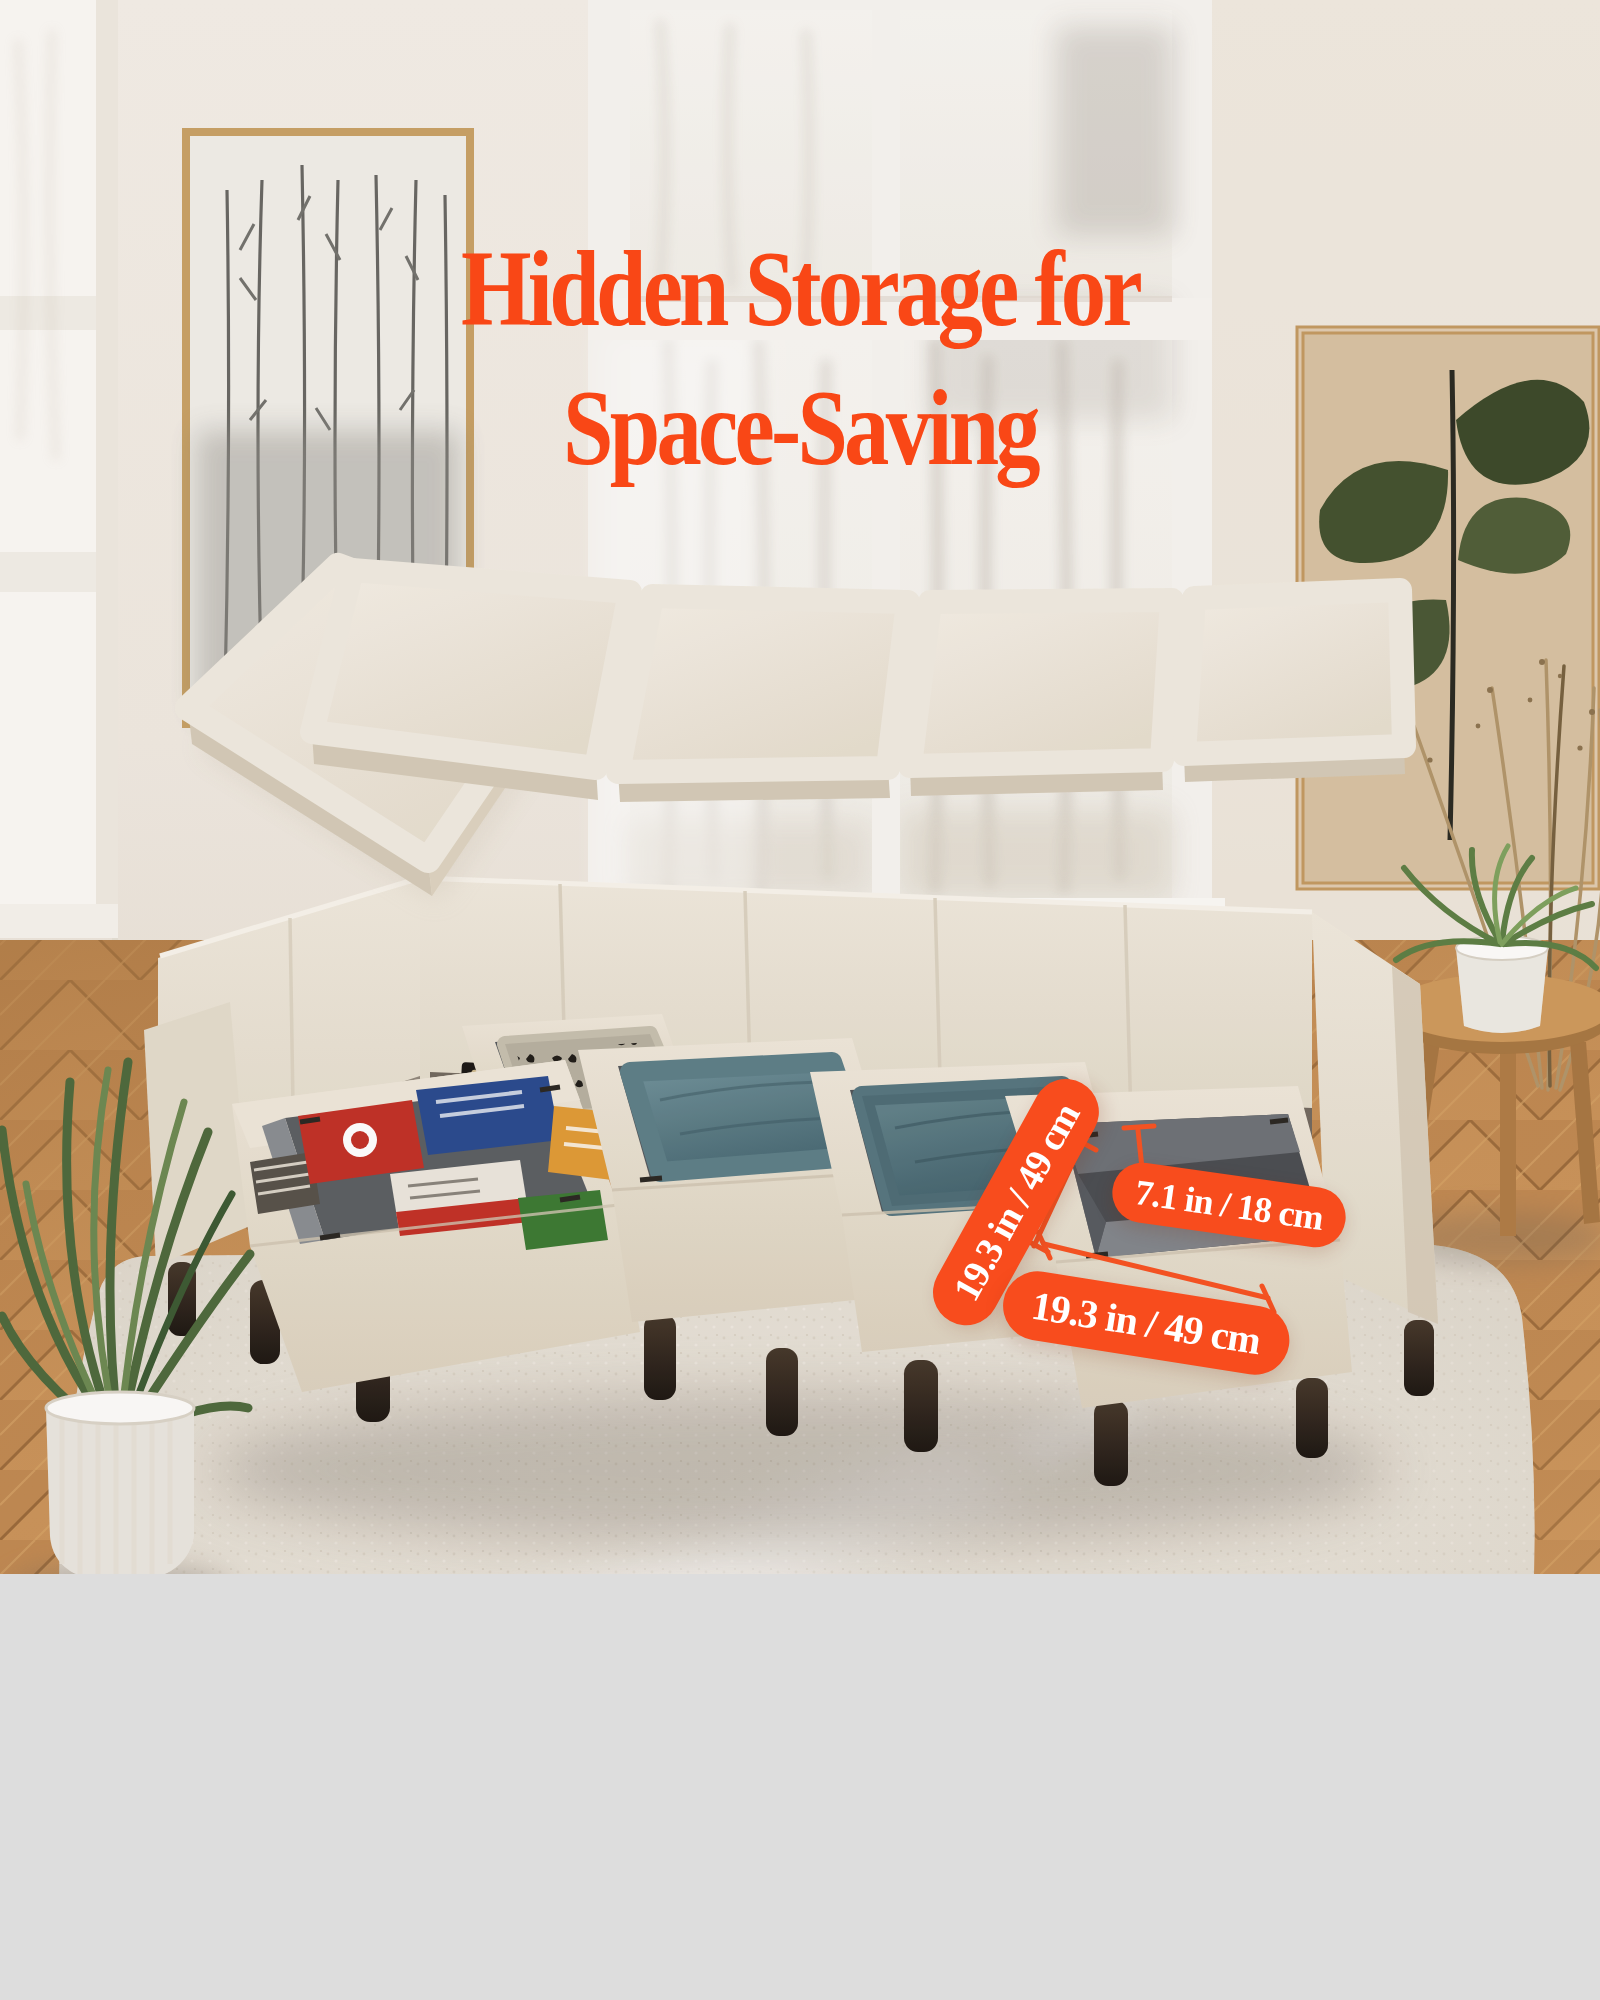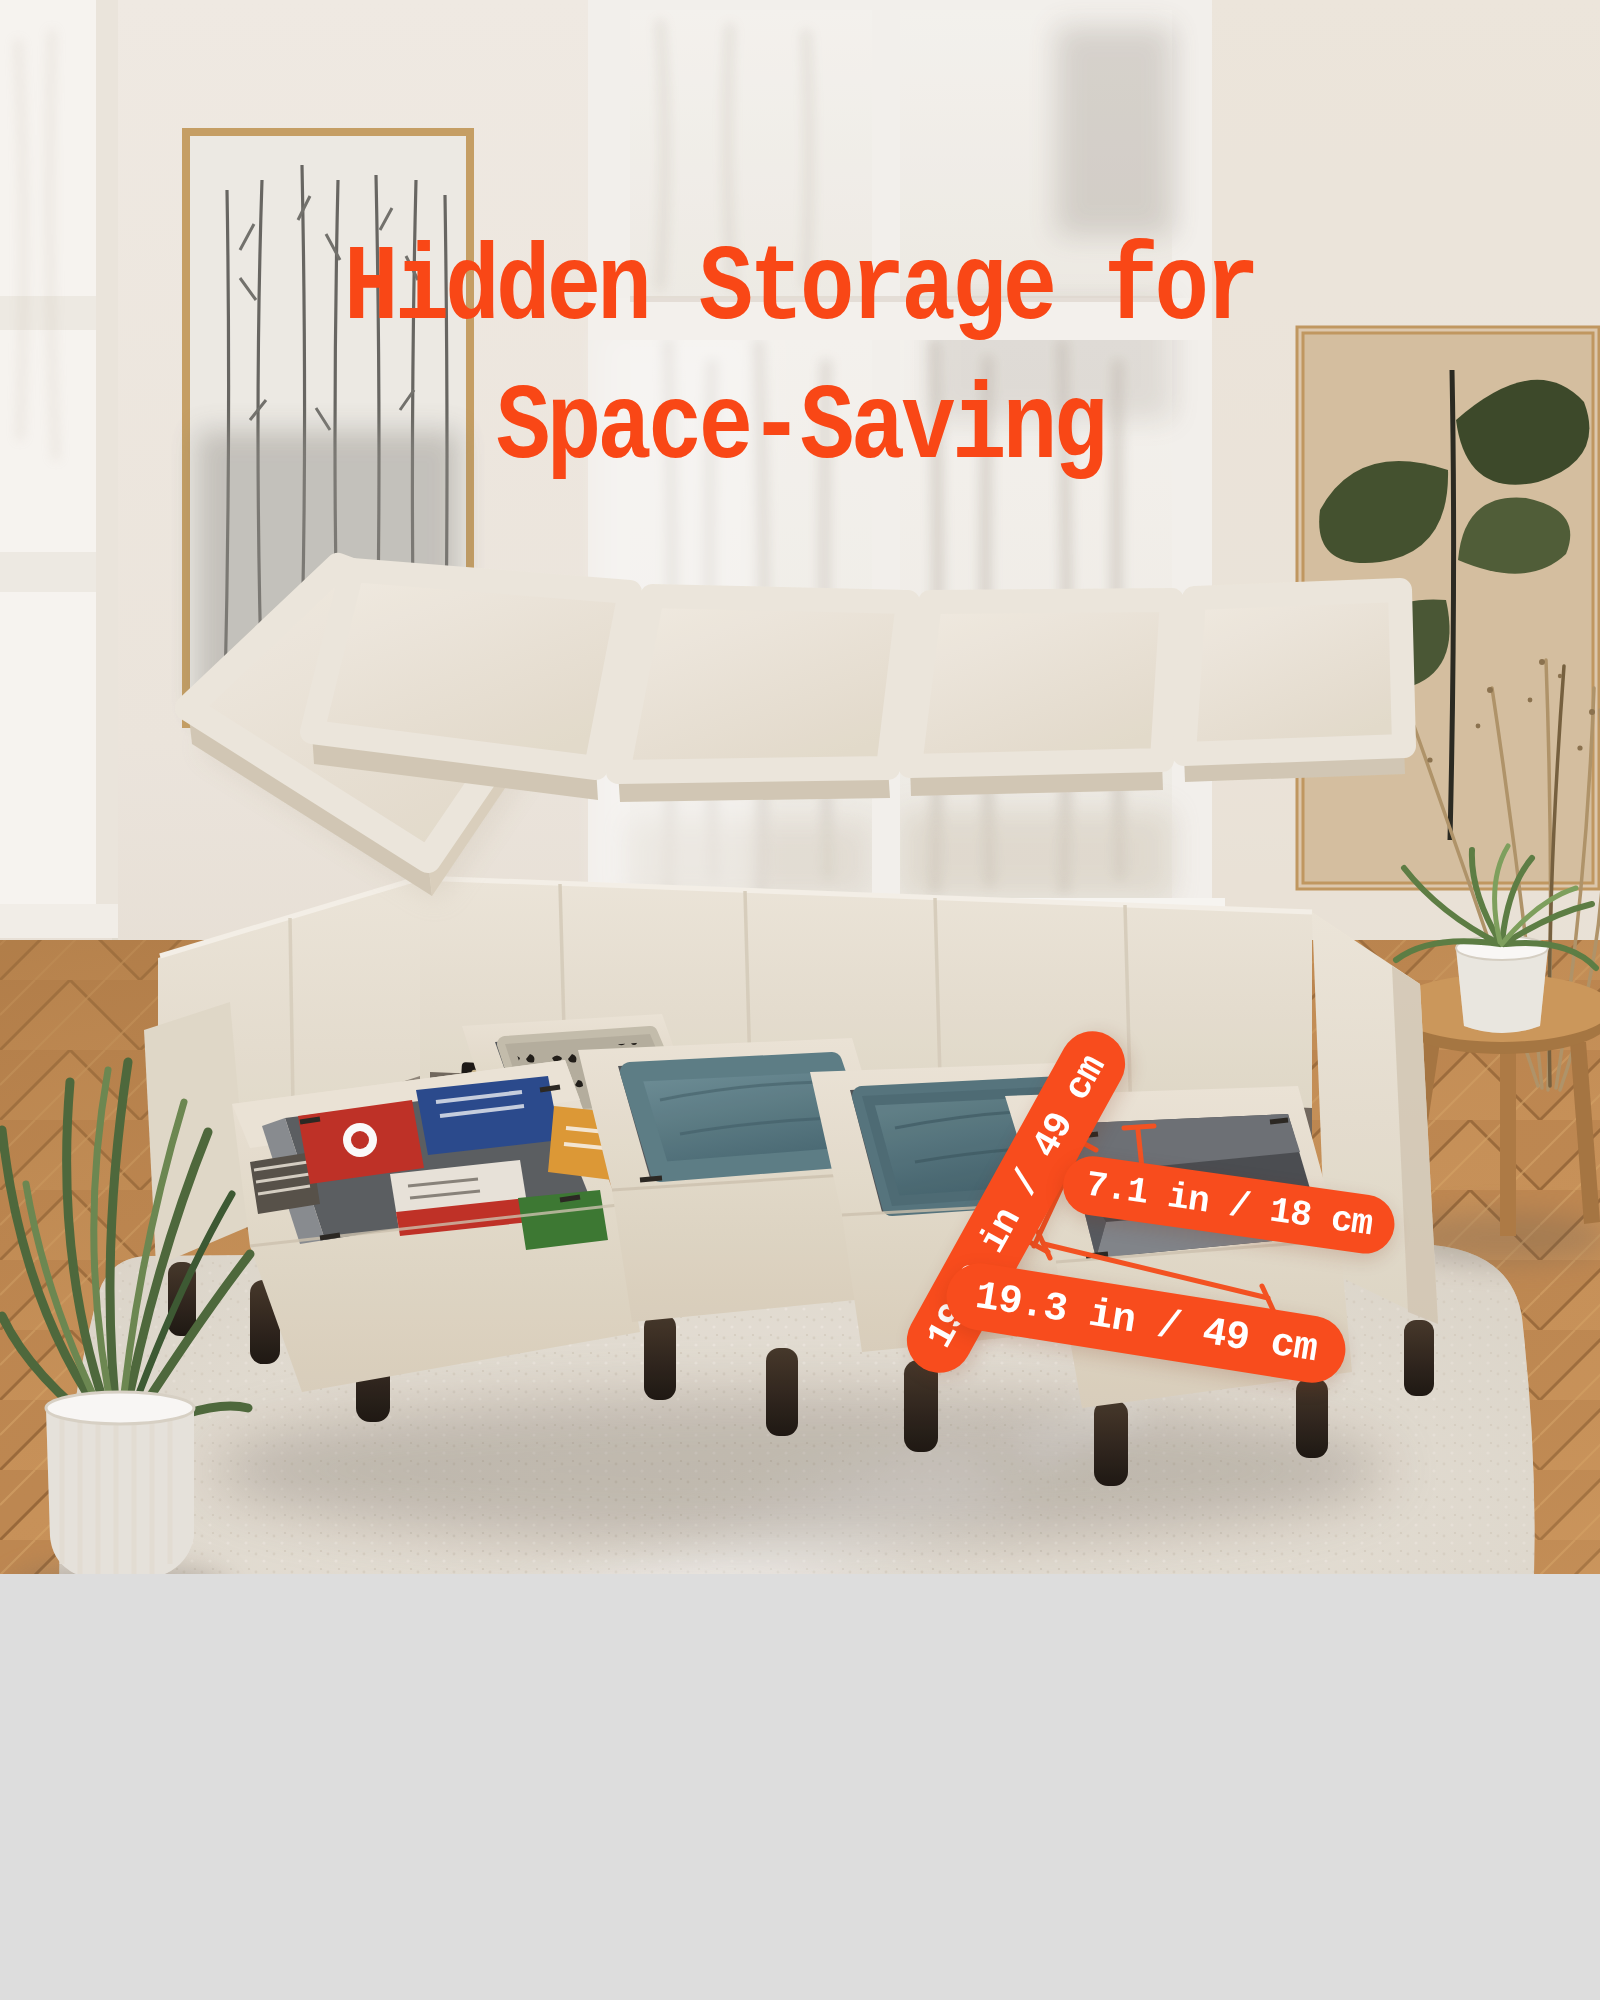--- a/index.html
+++ b/index.html
@@ -1,17 +1,17 @@
 <!DOCTYPE html>
 <html><head>
 <meta charset="utf-8">
 <style>
   html,body{margin:0;padding:0;background:#ddd;}
   .stage{position:relative;width:1600px;height:1574px;overflow:hidden;
-         font-family:Liberation Mono, monospace;background:#ffffff;}
+         font-family:Liberation Serif, serif;background:#ffffff;}
   .stage svg{position:absolute;left:0;top:0;}
   .title{position:absolute;left:0;top:148px;width:1600px;text-align:center;
          font-weight:bold;font-size:108px;line-height:1.28;letter-spacing:-4.5px;
          color:#f94716;transform:scaleX(.84);}
   .pill{position:absolute;background:#f84c1d;color:#fff;font-weight:bold;
         white-space:nowrap;border-radius:999px;display:inline-flex;
         align-items:center;justify-content:center;letter-spacing:-1px;
         box-shadow:0 6px 18px rgba(120,40,10,.18);}
   .pill-side  {left:1016px;top:1202px;font-size:38px;padding:11px 27px;
                transform:translate(-50%,-50%) rotate(-61deg);}

